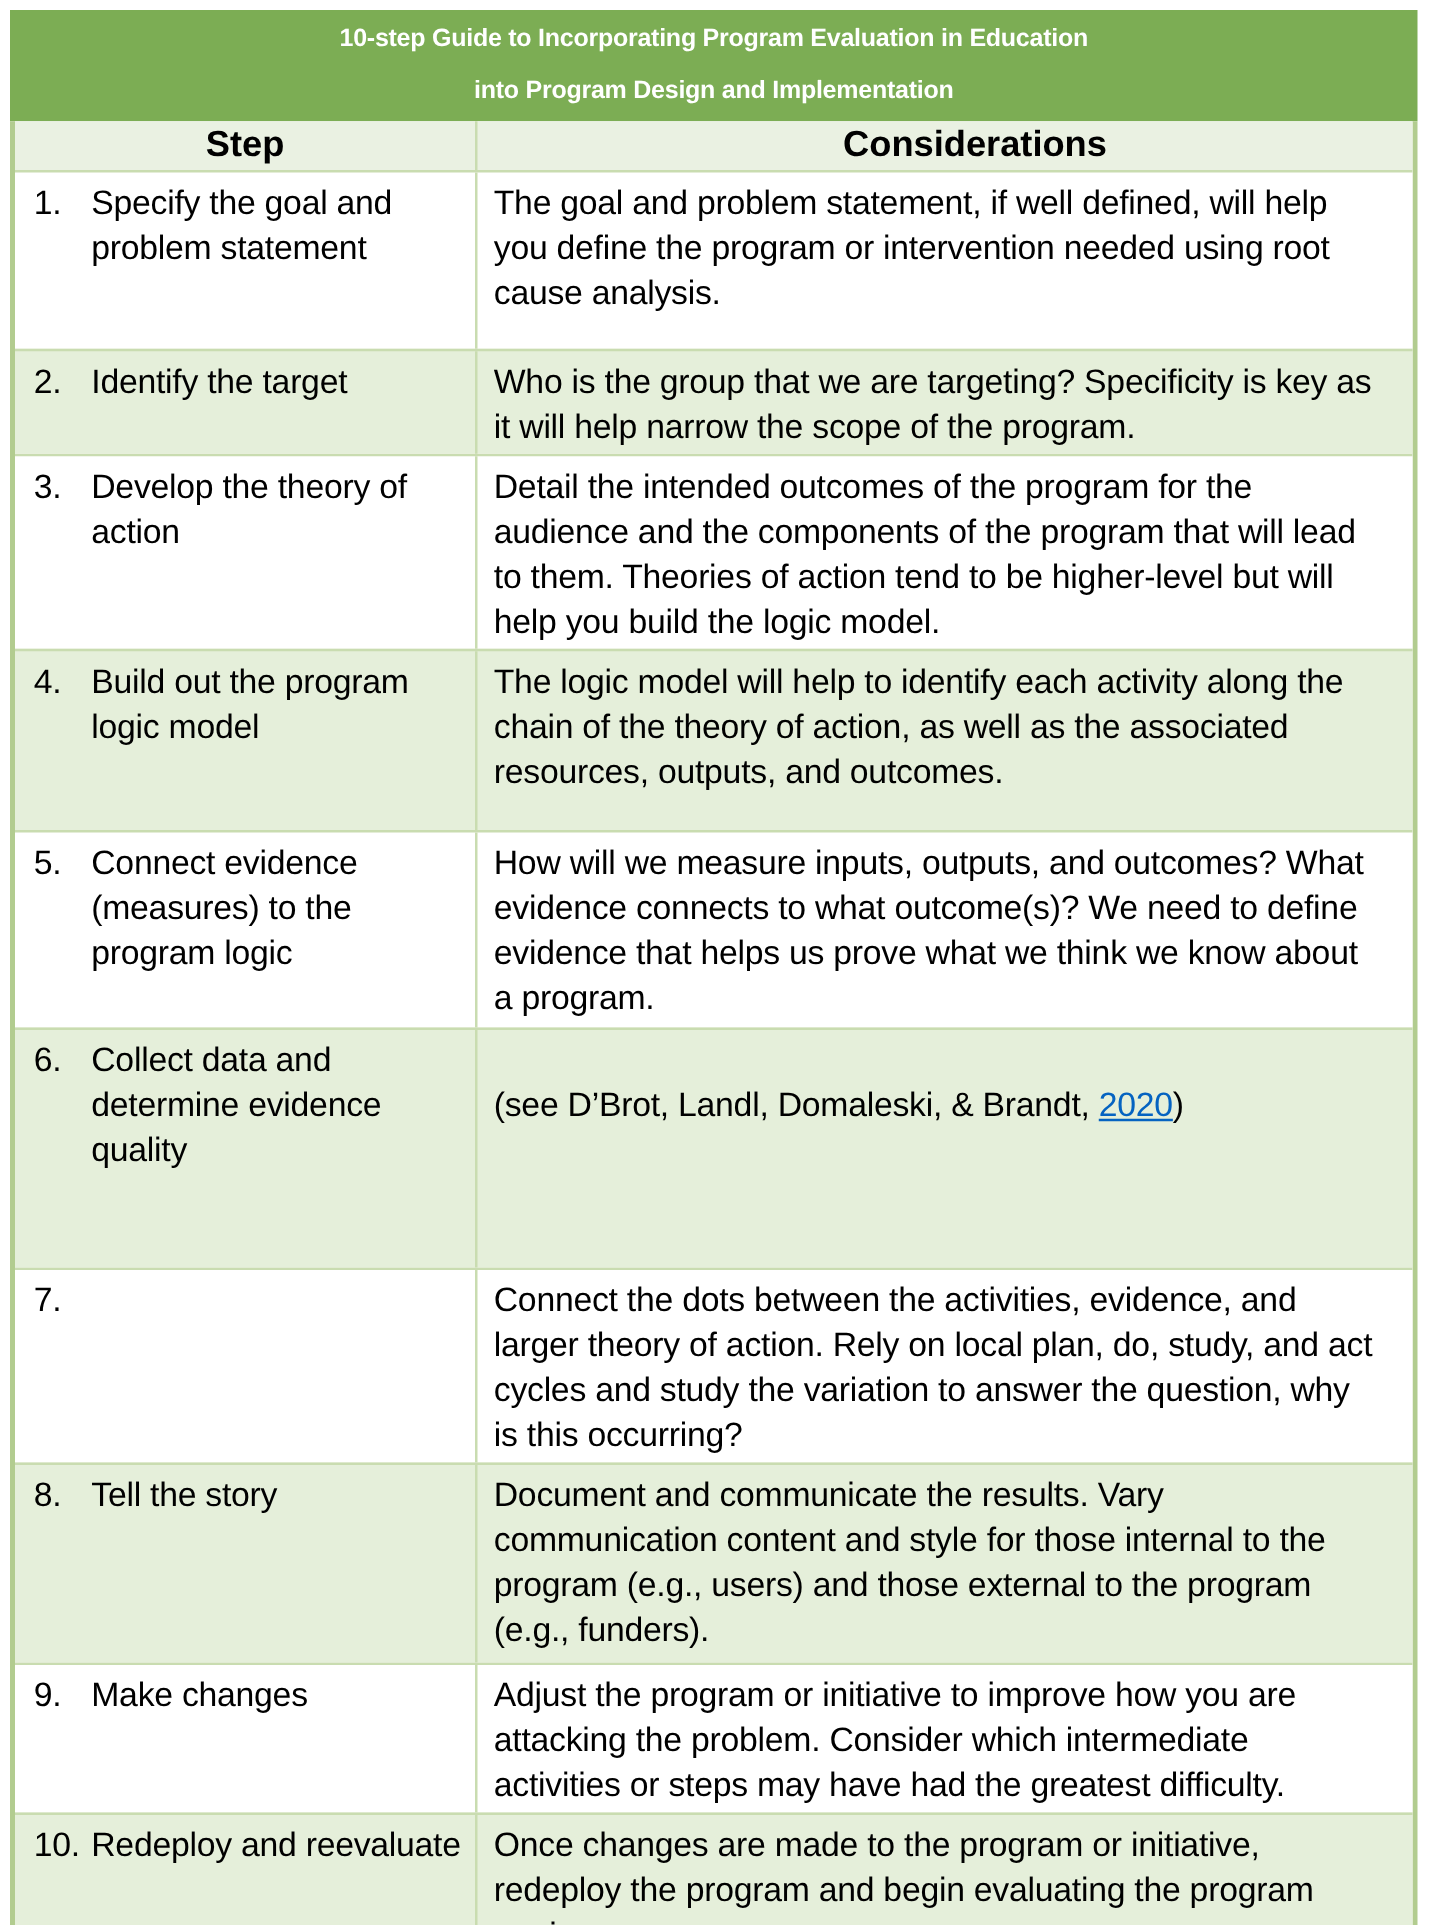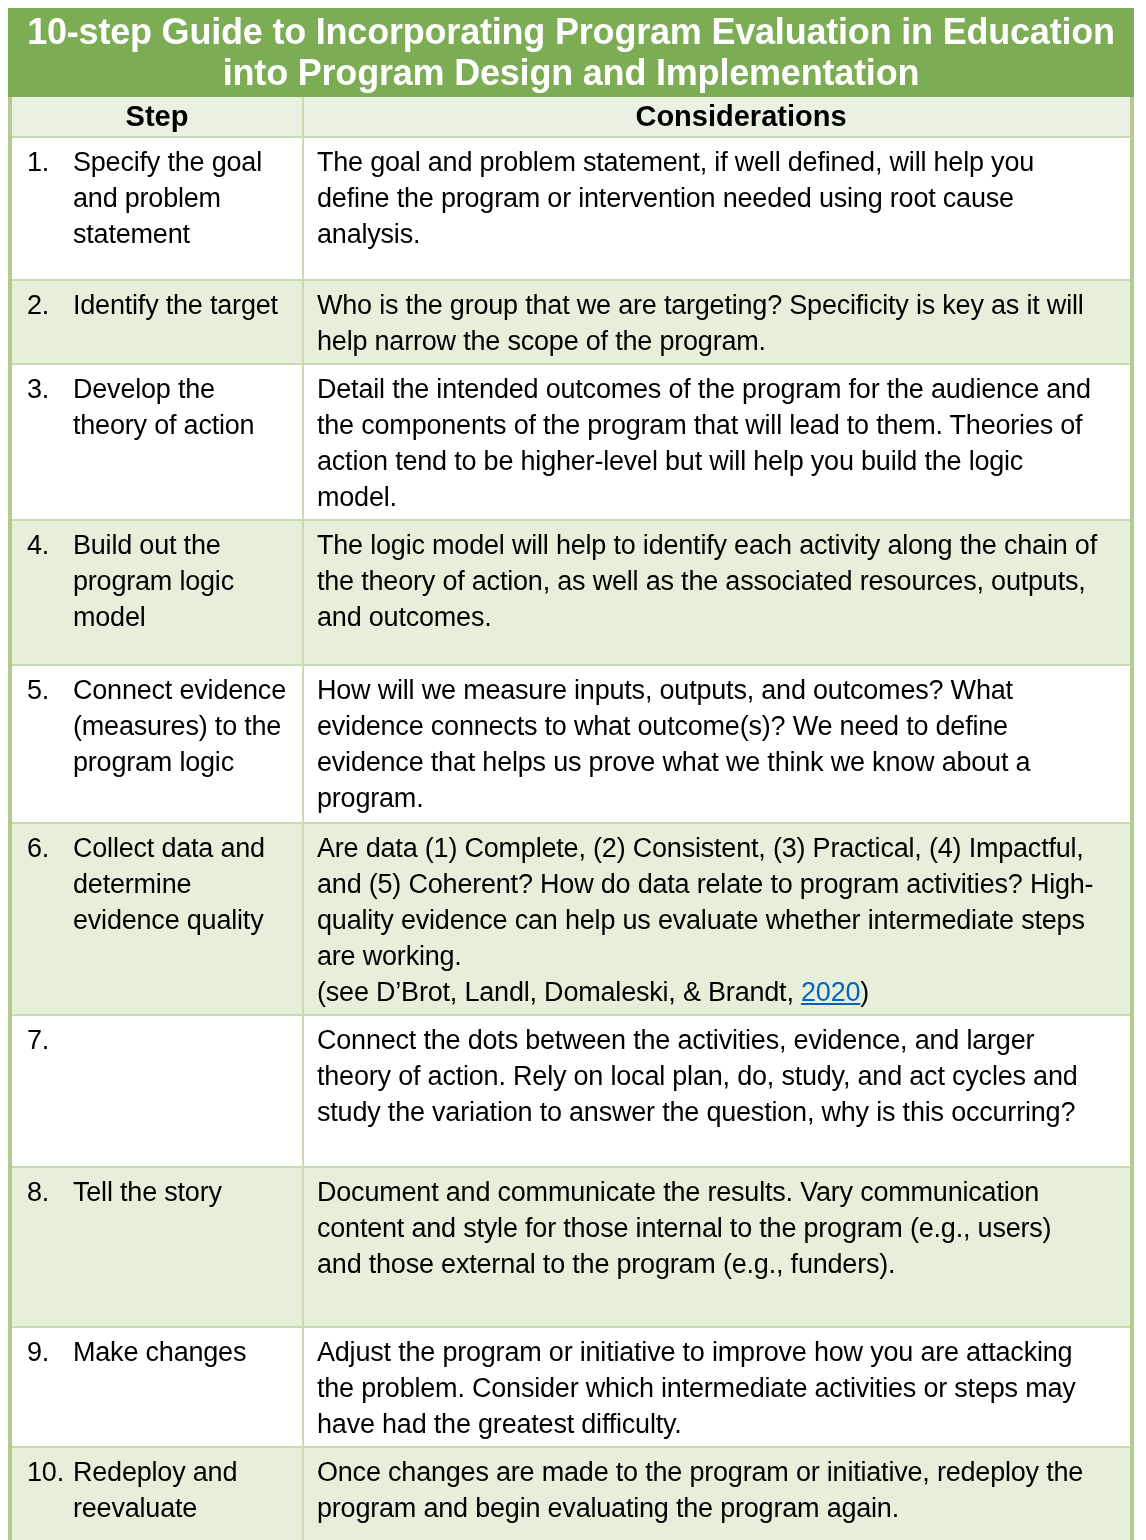--- a/index.html
+++ b/index.html
@@ -16,21 +16,21 @@
     left: 8px;
     top: 8px;
     width: 1126px;
     box-sizing: border-box;
   }
   .title-bar {
     background: var(--title-bg, #7CAD54);
     color: var(--title-text, #fff);
     text-align: center;
     font-weight: bold;
-    font-size: 36px;
+    font-size: 20px;
     line-height: 41px;
     padding: 3px 10px 4px 10px;
     letter-spacing: -0.2px;
   }
   .grid {
     border: 4px solid var(--border-outer, #B2CC8F);
     border-top: none;
     box-sizing: border-box;
   }
   .hdr-row {
@@ -39,21 +39,21 @@
     font-weight: bold;
     font-size: 29px;
   }
   .hdr-cell {
     display: flex;
     align-items: center;
     justify-content: center;
     height: 39px;
     box-sizing: border-box;
   }
-  .step-col  { width: 292px; flex: none; border-right: 2px solid var(--border-inner, #C9DCB0); }
+  .step-col  { width: 370px; flex: none; border-right: 2px solid var(--border-inner, #C9DCB0); }
   .cons-col  { flex: 1; padding-left: 48px; }
   .row {
     display: flex;
     border-top: 2px solid var(--border-inner, #C9DCB0);
     background: #ffffff;
     box-sizing: border-box;
   }
   .row.band { background: var(--band-bg, #E5EFDA); }
   .cell { box-sizing: border-box; font-size: 27px; line-height: 36px; letter-spacing: -0.2px; }
   .step-cell {
@@ -137,21 +137,21 @@
       <span class="step-text">Connect evidence (measures) to the program logic</span>
     </div>
     <div class="cell cons-col cons-cell"><span>How will we measure inputs, outputs, and outcomes? What evidence connects to what outcome(s)? We need to define evidence that helps us prove what we think we know about a program.</span></div>
   </div>
 
   <div class="row band">
     <div class="cell step-col step-cell">
       <span class="num">6.</span>
       <span class="step-text">Collect data and determine evidence quality</span>
     </div>
-    <div class="cell cons-col cons-cell"><span>Are data (1) Complete, (2) Consistent, (3) Practical, (4) Impactful, and (5) Coherent? How do data relate to program activities? High-quality evidence can help us evaluate whether intermediate steps are working.</span><br><span>(see D’Brot, Landl, Domaleski, &amp; Brandt, </span><a href="#">2020</a><span>)</span></div>
+    <div class="cell cons-col cons-cell"><br><span>(see D’Brot, Landl, Domaleski, &amp; Brandt, </span><a href="#">2020</a><span>)</span></div>
   </div>
 
   <div class="row">
     <div class="cell step-col step-cell">
       <span class="num">7.</span>
     </div>
     <div class="cell cons-col cons-cell"><span>Connect the dots between the activities, evidence, and larger theory of action. Rely on local plan, do, study, and act cycles and study the variation to answer the question, why is this occurring?</span></div>
   </div>
 
   <div class="row band">

